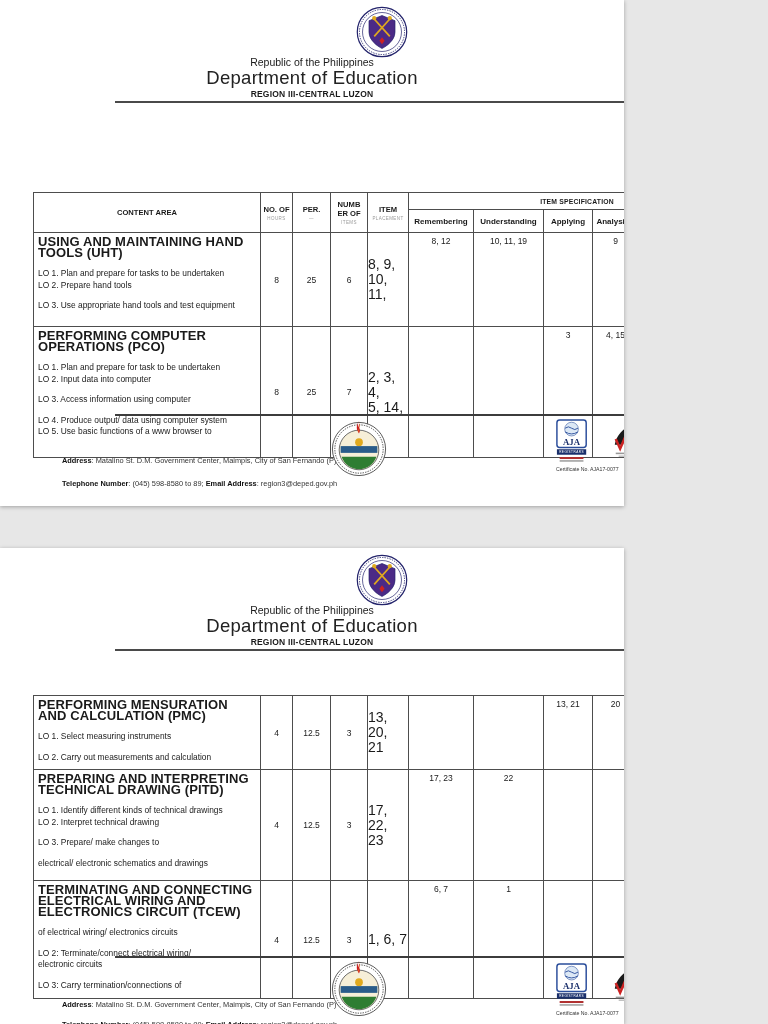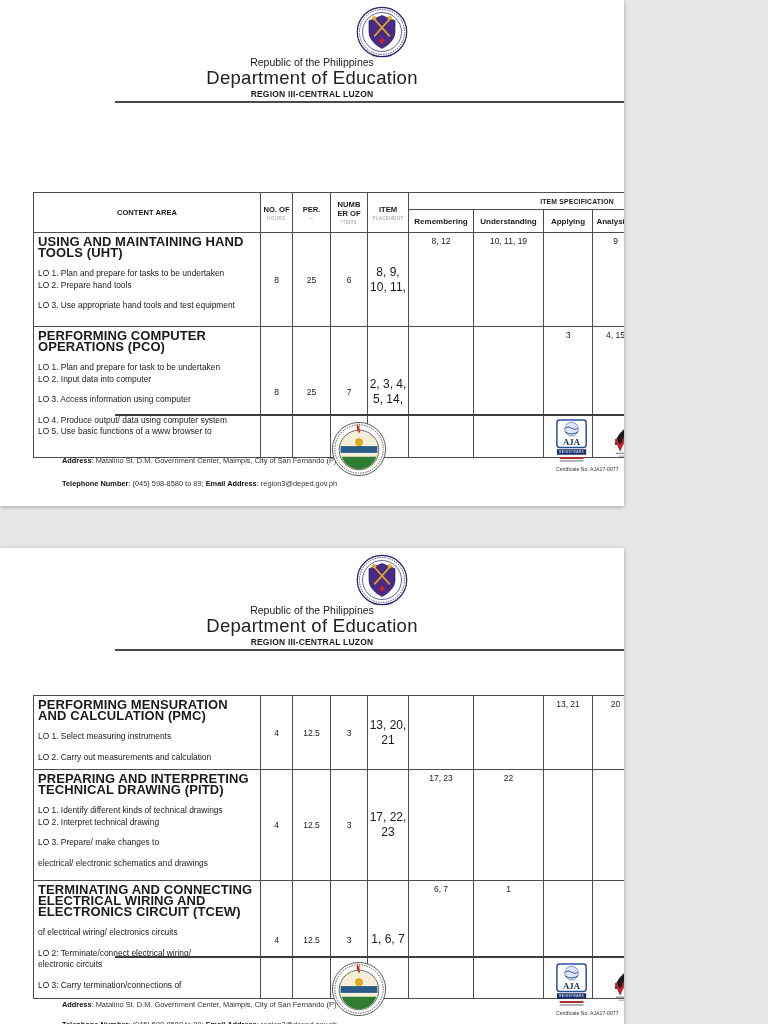--- a/index.html
+++ b/index.html
@@ -39,21 +39,21 @@
   th.spec-span { height:16px; font-size:6.8px; letter-spacing:.2px; }
   th.spec-h { height:22px; font-size:8px; }
   .hmain { font-weight:bold; white-space:pre-line; line-height:9px; }
   .hsub  { font-size:4.5px; color:#9a9a9a; margin-top:2px; letter-spacing:.4px; font-weight:normal; }
   td.c { vertical-align:top; }
   .cellbox { box-sizing:border-box; overflow:hidden; padding:3px 5px 0 4px; }
   .row-title { font-weight:bold; font-size:13px; line-height:11px; margin-bottom:10px; letter-spacing:.1px; }
   .lo { font-size:8.4px; line-height:11.5px; margin-bottom:9px; white-space:pre-line; }
   .lo-cont { }
   td.num  { vertical-align:middle; text-align:center; font-size:8.5px; }
-  td.item { vertical-align:middle; text-align:center; font-size:12px; white-space:pre-line; line-height:15px; }
+  td.item { vertical-align:middle; text-align:left; font-size:14px; white-space:pre-line; line-height:15px; }
   td.spec { vertical-align:top; text-align:center; font-size:8.5px; padding-top:3px; white-space:pre-line; line-height:11px; }
 
   
   .footer-rule { position:absolute; left:115px; width:540px; height:2px; background:#3c3c3c; z-index:4; }
   #page1 .footer-rule { top:414px; }
   #page2 .footer-rule { top:408px; }
   .footer-seal { position:absolute; left:330px; z-index:5; }
   #page1 .footer-seal { top:420px; }
   #page2 .footer-seal { top:412px; }
   .aja-block { position:absolute; left:556px; width:90px; z-index:5; }

